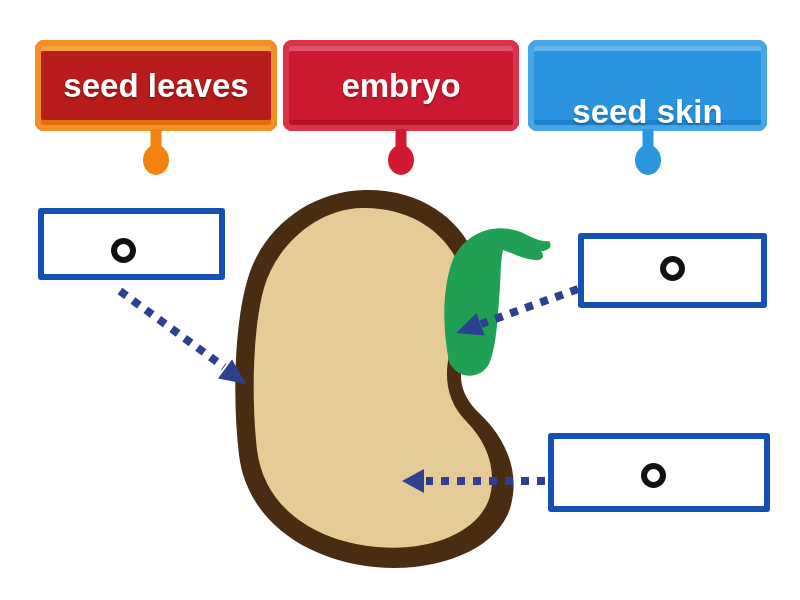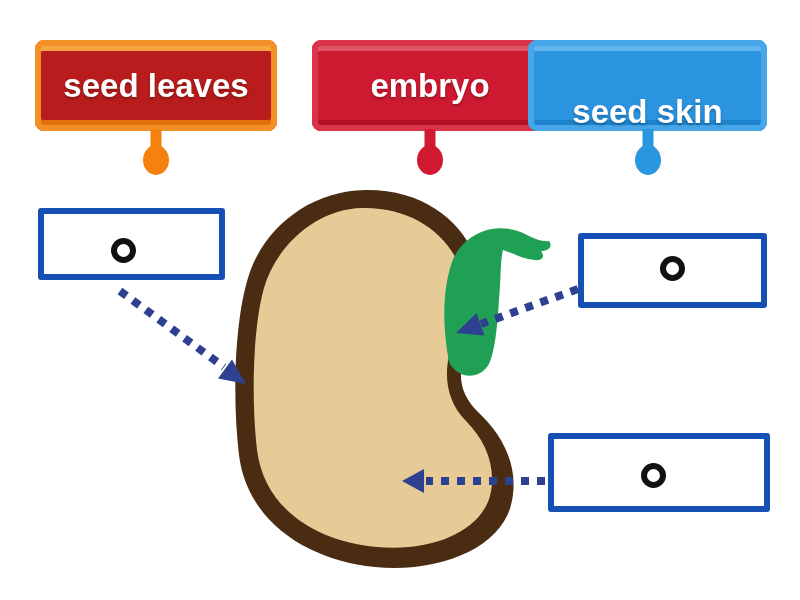--- a/index.html
+++ b/index.html
@@ -15,21 +15,20 @@
     text-shadow:0 2px 3px rgba(0,0,0,0.28);
     box-sizing:border-box;cursor:grab;
   }
   .chip-orange{
     left:35px;width:242px;background:#b91c1c;
     box-shadow:inset 0 0 0 6px #f28f26,inset 0 17px 0 -6px #f7a33f,inset 0 -17px 0 -6px #e2700a;
   }
   .chip-red{
     left:283px;width:236px;background:#ce1a31;
     box-shadow:inset 0 0 0 6px #d93449,inset 0 17px 0 -6px #e05468,inset 0 -17px 0 -6px #b31225;
-    margin-left:29px;
   }
   .chip-blue{
     left:528px;width:239px;background:#2a94e0;
     box-shadow:inset 0 0 0 6px #46a6e7,inset 0 17px 0 -6px #64b6ee,inset 0 -17px 0 -6px #1d83cd;
     align-items:flex-end;
   }
   .stem{
     position:absolute;left:50%;top:100%;transform:translateX(-50%);
     width:11px;height:20px;margin-top:-2px;
   }

